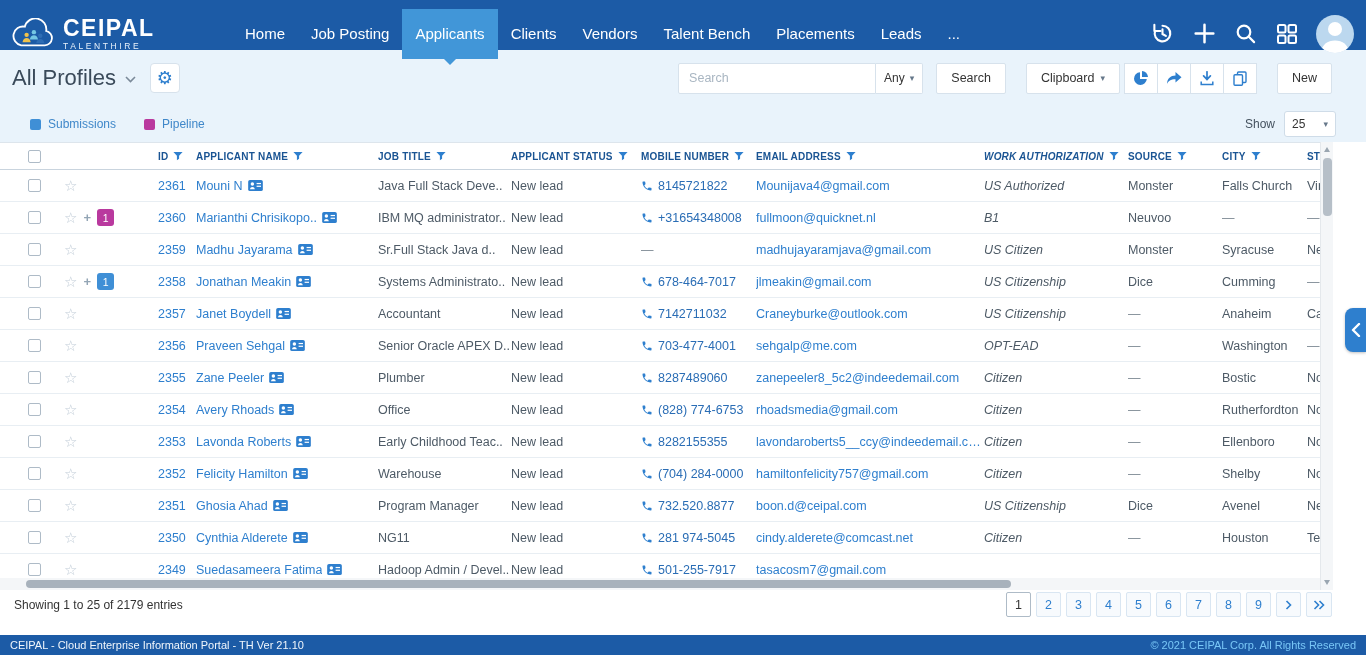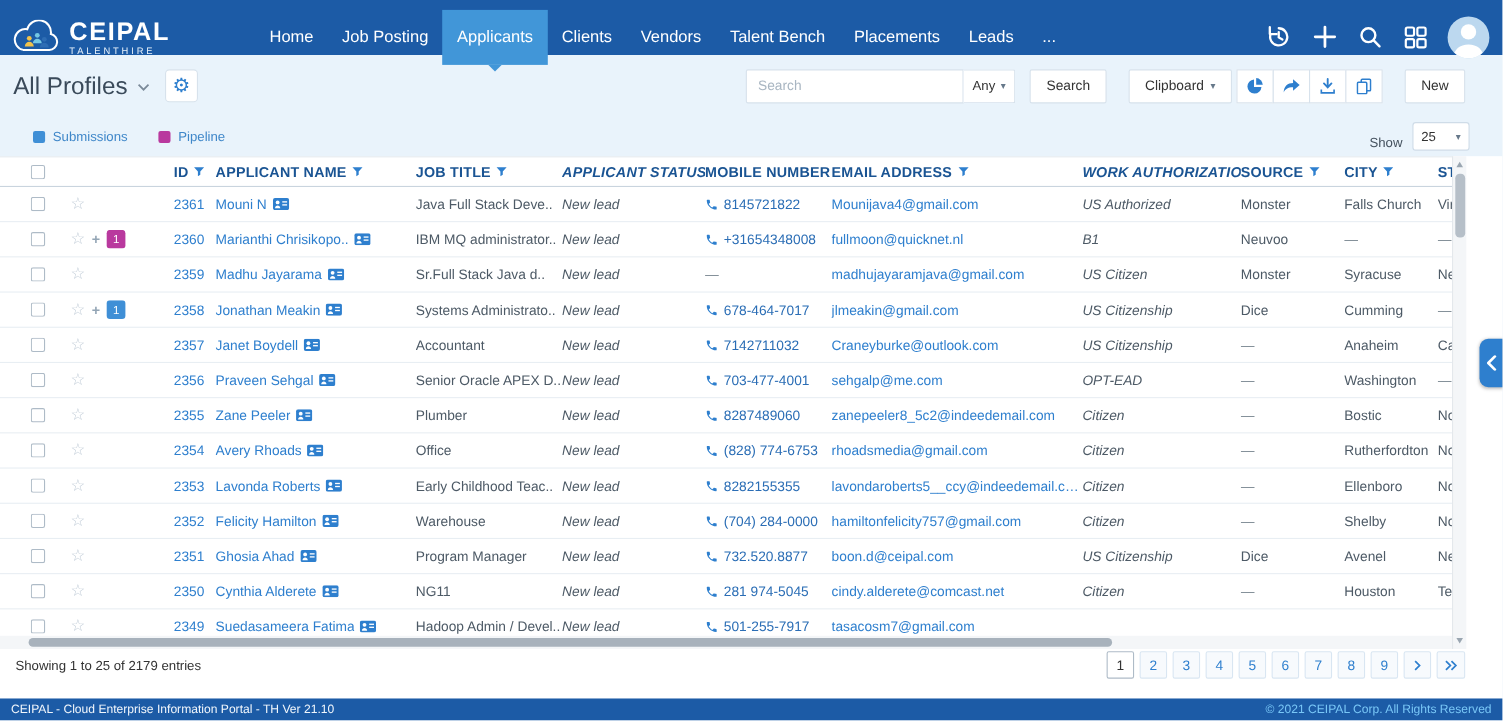--- a/index.html
+++ b/index.html
@@ -32,37 +32,37 @@
   .caret{font-size:9px;color:#66788a;}
   .icon-group{display:flex;margin-left:5px;}
   .icon-btn{width:34px;height:31px;background:#fff;border:1px solid #d7e2ec;display:flex;align-items:center;justify-content:center;cursor:pointer;margin-left:-1px;}
 
   
   .legend-row{height:36px;display:flex;align-items:center;padding:0 30px;gap:28px;font-size:12px;}
   .legend-item{display:flex;align-items:center;gap:7px;color:#3f87c9;}
   .legend-swatch{width:11px;height:11px;border-radius:2px;display:inline-block;}
   .swatch-sub{background:var(--submissions,#3f8fd6);}
   .swatch-pipe{background:var(--pipeline,#b9399e);}
-  .show-group{margin-left:auto;display:flex;align-items:flex-end;gap:9px;color:#44515e;}
+  .show-group{margin-left:auto;display:flex;align-items:center;gap:9px;color:#44515e;}
   .show-select{height:26px;min-width:52px;background:#fff;border:1px solid #cfdce8;border-radius:3px;display:flex;align-items:center;justify-content:space-between;padding:0 7px;gap:6px;font-size:12px;color:#333;cursor:pointer;}
 
   
   .table-zone{position:relative;height:448px;background:#fff;}
   .table-viewport{position:absolute;left:0;top:0;width:1320px;height:436px;overflow:hidden;background:#fff;}
   .thead{display:flex;align-items:center;height:28px;border-top:1px solid #dde5ec;border-bottom:1px solid #c9d4de;padding-left:28px;width:1400px;}
   .tr{display:flex;align-items:center;height:32px;border-bottom:1px solid #e8eef3;padding-left:28px;width:1400px;font-size:12.5px;color:#4d5a66;}
   .td,.th{flex:0 0 auto;display:flex;align-items:center;overflow:hidden;white-space:nowrap;}
-  .th{font-size:13px;font-weight:bold;color:#1a5493;gap:5px;letter-spacing:.2px;}
+  .th{font-size:10px;font-weight:bold;color:#1a5493;gap:5px;letter-spacing:.2px;}
   .th .funnel{flex:0 0 auto;cursor:pointer;}
   .col-check{width:26px;}
   .col-icons{width:104px;gap:6px;padding-left:10px;}
   .col-id{width:38px;}
   .col-name{width:182px;gap:5px;}
   .col-job{width:133px;}
-  .col-status{width:130px;font-style:italic;}
+  .col-status{width:130px;}
   .col-mobile{width:115px;gap:5px;}
   .col-email{width:228px;}
   .col-auth{width:144px;font-style:italic;}
   .col-source{width:94px;}
   .col-city{width:85px;}
   .col-state{width:90px;}
   .link{color:var(--accent,#2e7fce);text-decoration:none;cursor:pointer;overflow:hidden;text-overflow:ellipsis;}
   .star{color:#c2cdd8;font-size:15px;cursor:pointer;line-height:1;}
   .plus-icon{color:#93a5b5;font-size:13px;font-weight:bold;cursor:pointer;line-height:1;}
   .count-badge{min-width:17px;height:17px;border-radius:3px;color:#fff;font-size:10.5px;display:flex;align-items:center;justify-content:center;padding:0 3px;cursor:pointer;}

